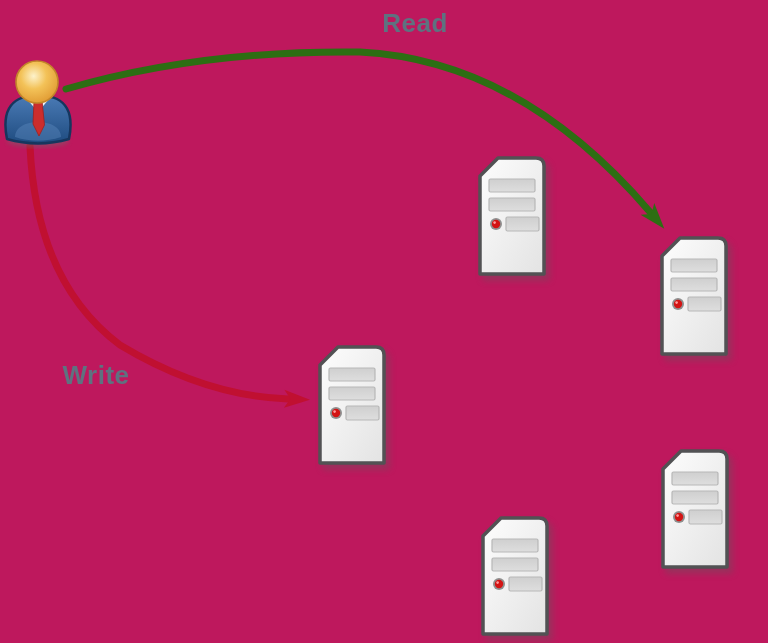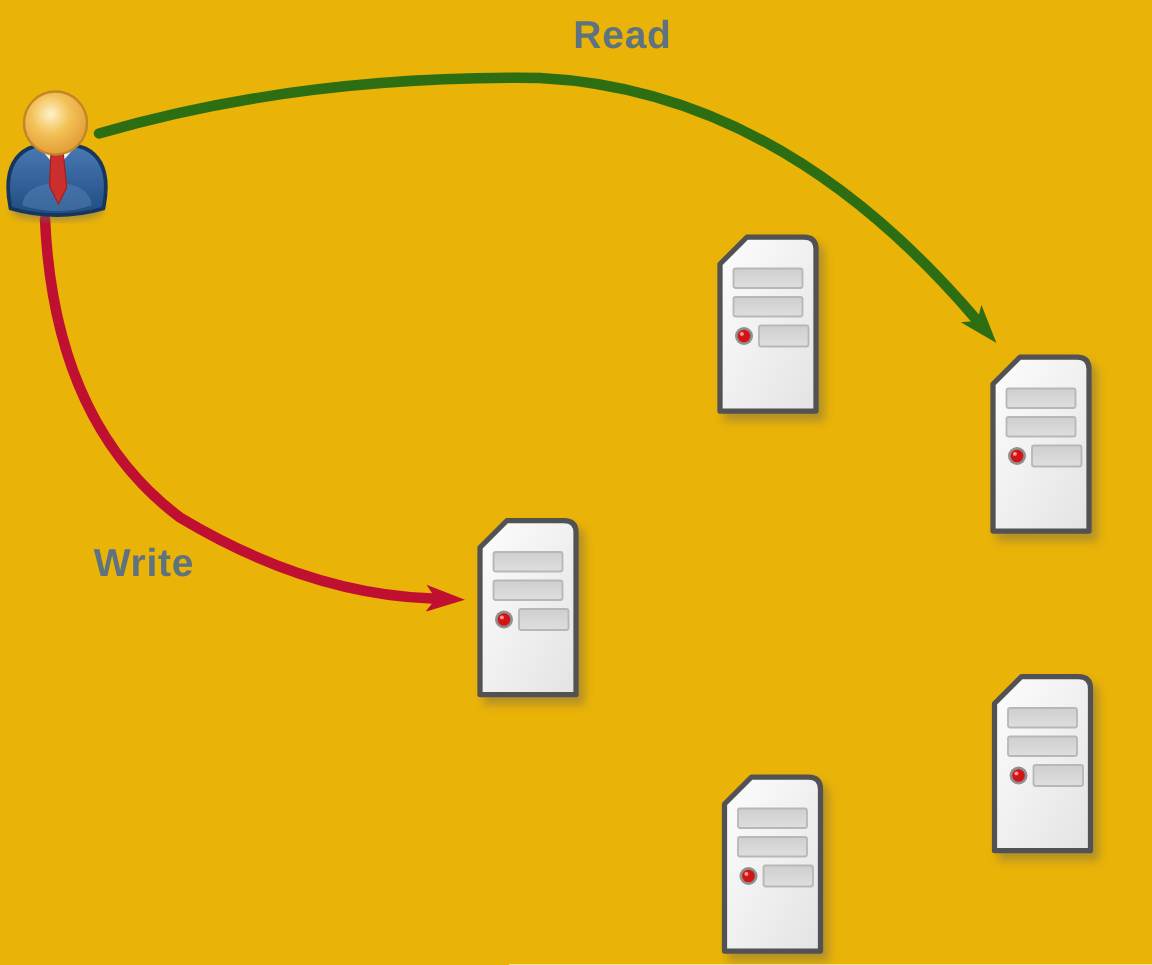--- a/index.html
+++ b/index.html
@@ -32,21 +32,21 @@
   .edge-label {
     font-weight: bold;
     font-size: 26px;
     letter-spacing: 0.5px;
     font-family: "Liberation Sans", sans-serif;
   }
 </style>
 </head>
 <body>
 
-<div id="canvas" style="width: 768px; height: 643px; background: #eab308; text-decoration: underline;">
+<div id="canvas" style="width: 768px; height: 643px; background: #be185d; text-decoration: underline;">
 
   <svg class="layer" width="768" height="643" viewBox="0 0 768 643">
     <defs>
       <marker id="arrow-read" markerUnits="userSpaceOnUse" markerWidth="26" markerHeight="20" refX="4" refY="10" orient="auto">
         <path d="M 0 1 L 26 10 L 0 19 L 6.5 10 Z" fill="#2d6e13"></path>
       </marker>
       <marker id="arrow-write" markerUnits="userSpaceOnUse" markerWidth="26" markerHeight="20" refX="4" refY="10" orient="auto">
         <path d="M 0 1 L 26 10 L 0 19 L 6.5 10 Z" fill="#c01031"></path>
       </marker>
     </defs>

